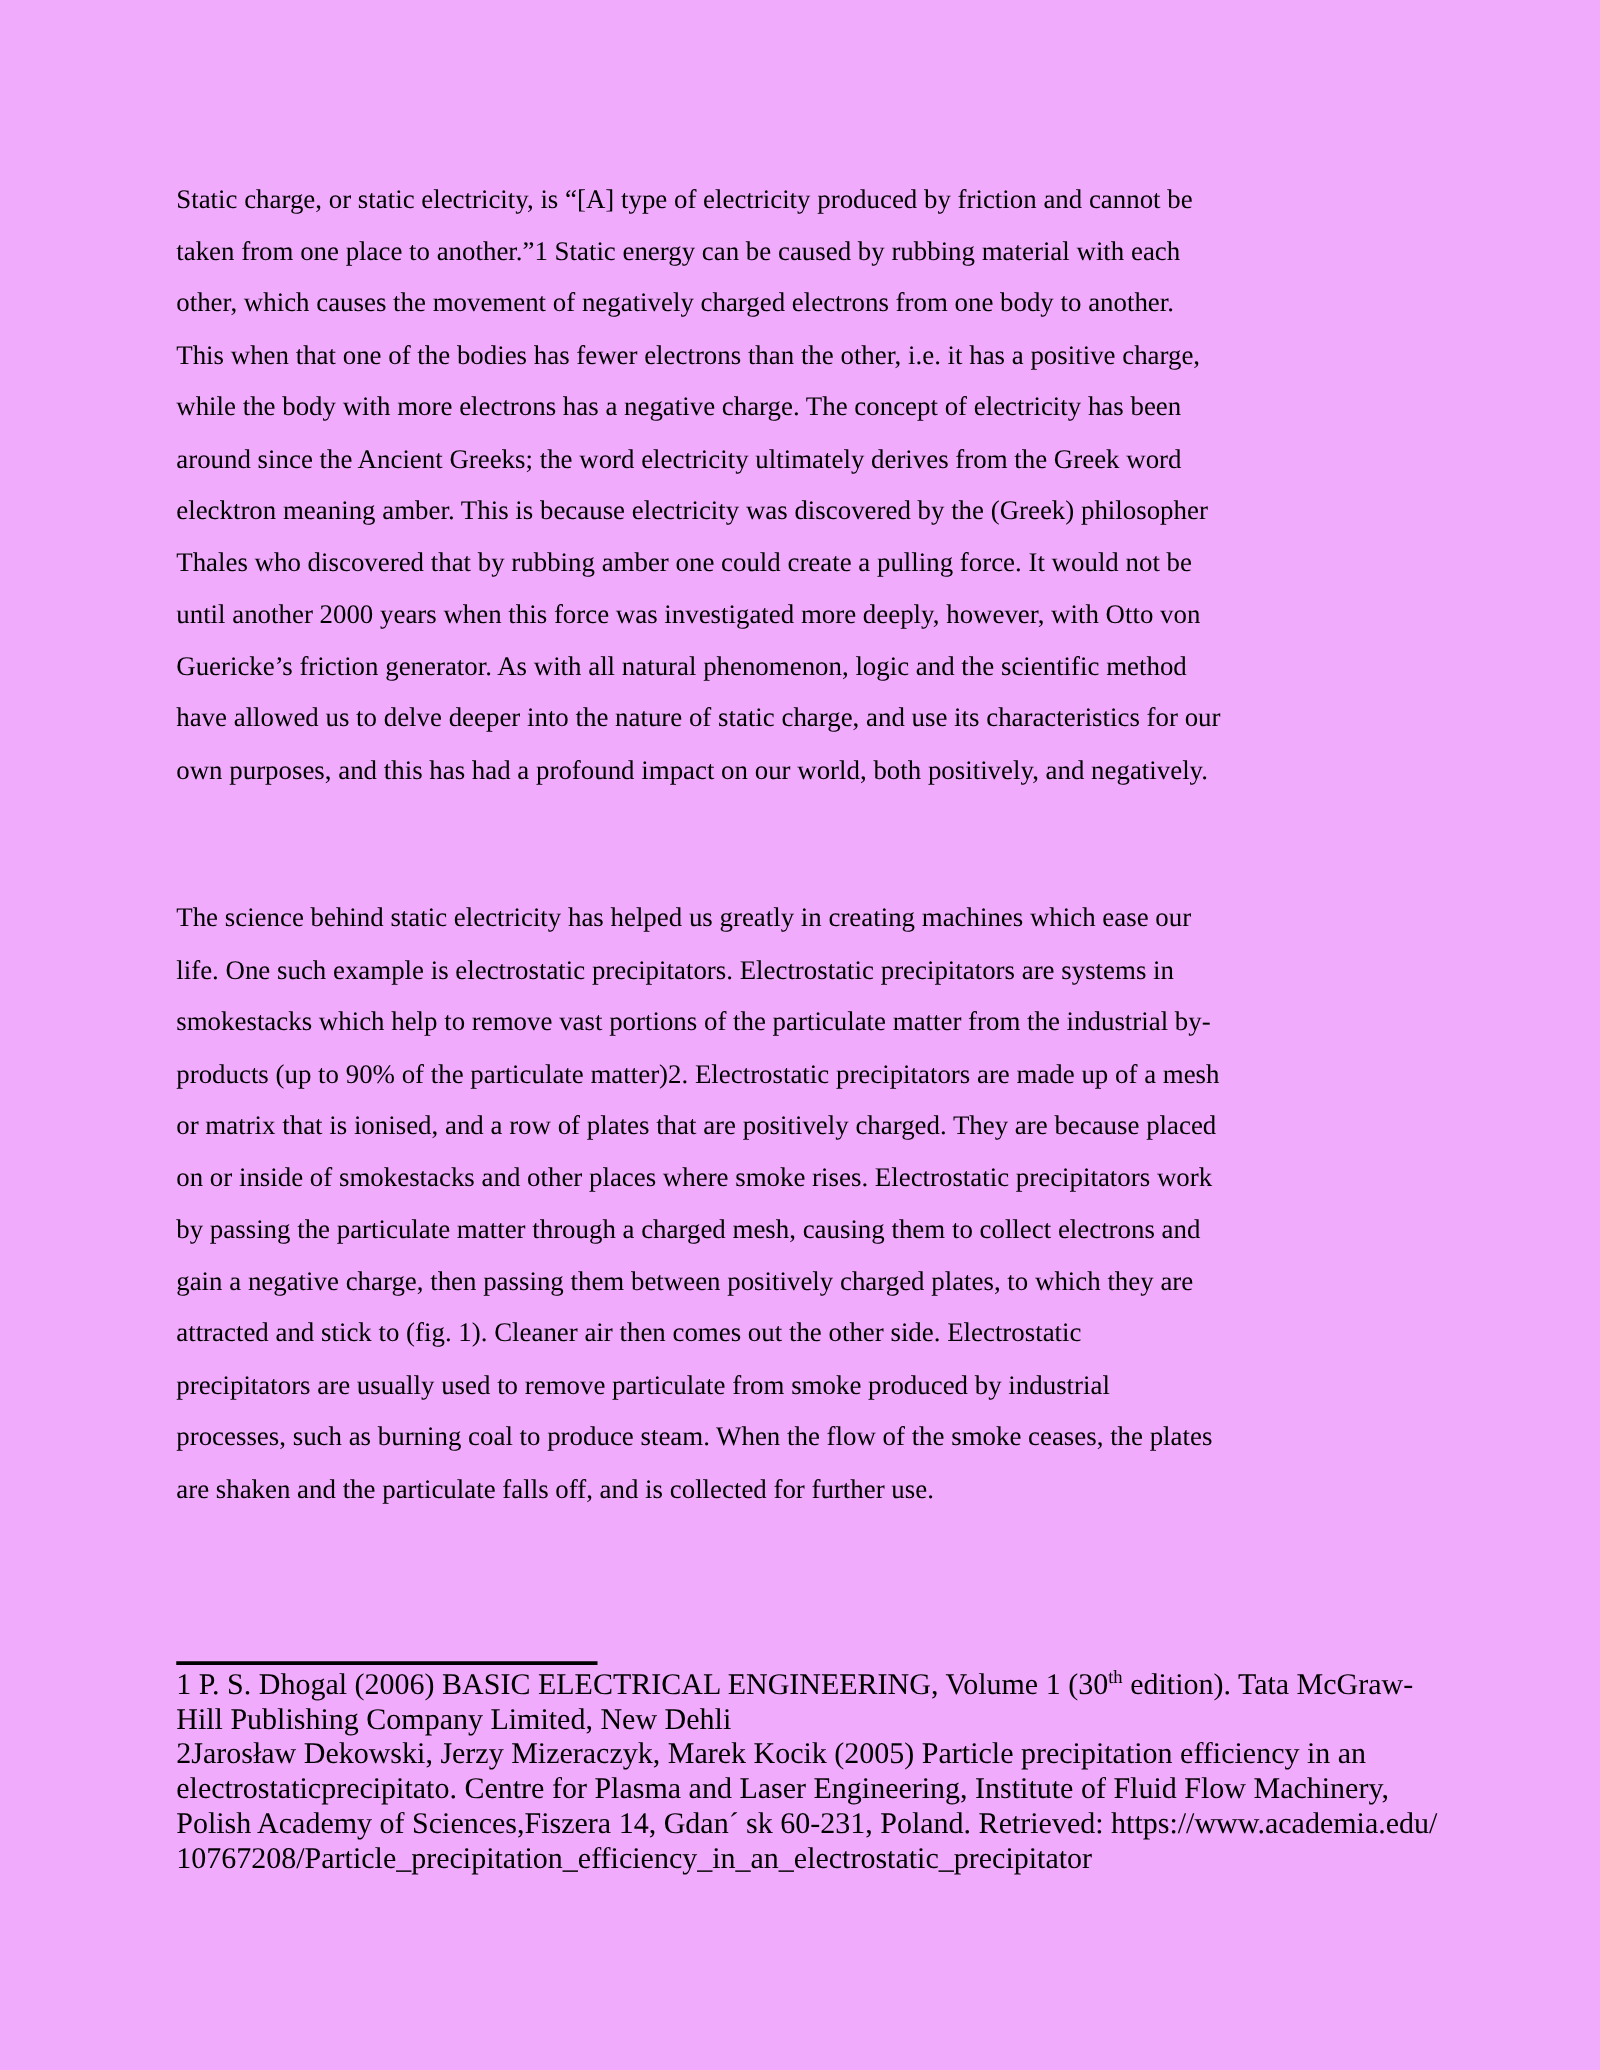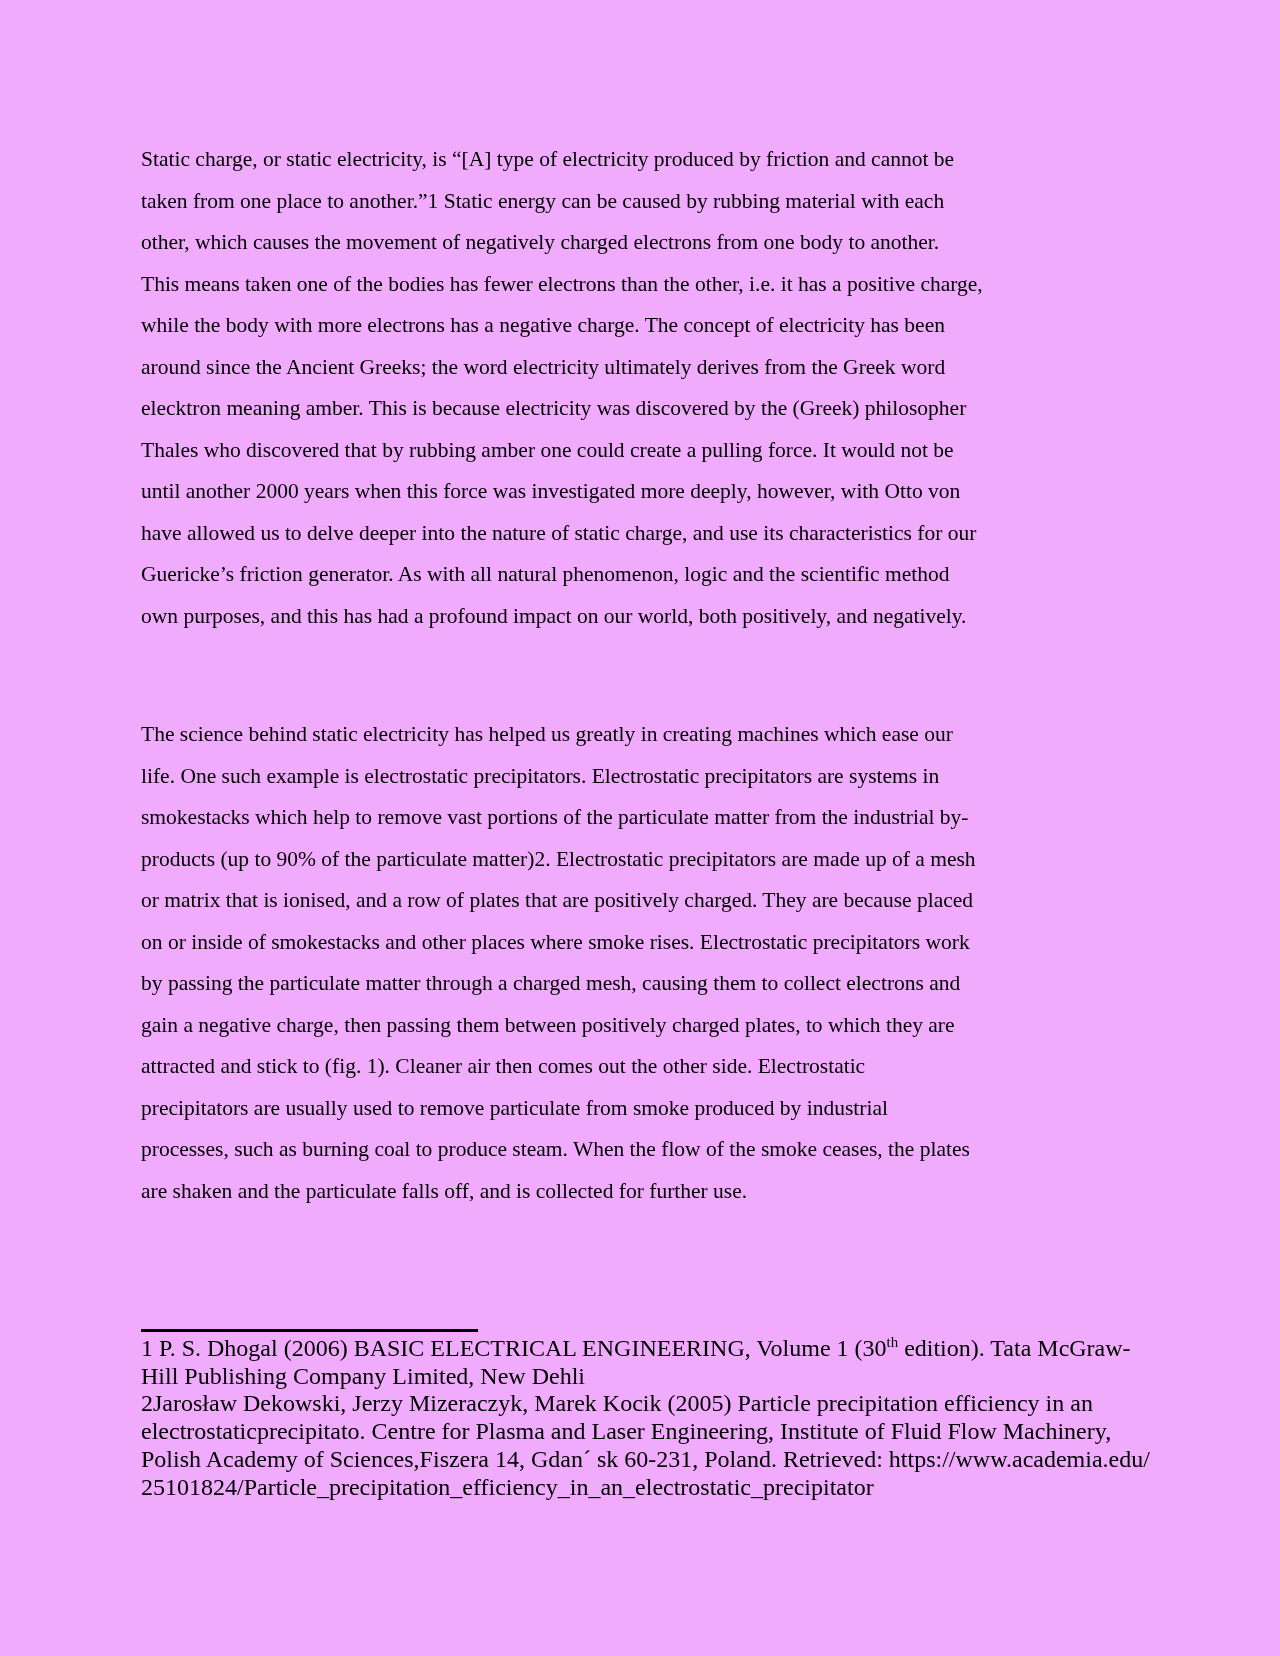--- a/index.html
+++ b/index.html
@@ -57,28 +57,28 @@
 </head>
 <body>
 
 <div class="page">
 
   <div class="body-text">
     <div class="para">
         <div class="line"><span>Static charge, or static electricity, is “[A] type of electricity produced by friction and cannot be</span></div>
         <div class="line"><span>taken from one place to another.”1 Static energy can be caused by rubbing material with each</span></div>
         <div class="line"><span>other, which causes the movement of negatively charged electrons from one body to another.</span></div>
-        <div class="line"><span>This means taken one of the bodies has fewer electrons than the other, i.e. it has a positive charge,</span></div>
+        <div class="line"><span>This when that one of the bodies has fewer electrons than the other, i.e. it has a positive charge,</span></div>
         <div class="line"><span>while the body with more electrons has a negative charge. The concept of electricity has been</span></div>
         <div class="line"><span>around since the Ancient Greeks; the word electricity ultimately derives from the Greek word</span></div>
         <div class="line"><span class="italic">elecktron</span><span> meaning amber. This is because electricity was discovered by the (Greek) philosopher</span></div>
         <div class="line"><span>Thales who discovered that by rubbing amber one could create a pulling force. It would not be</span></div>
         <div class="line"><span>until another 2000 years when this force was investigated more deeply, however, with Otto von</span></div>
+        <div class="line"><span>Guericke’s friction generator. As with all natural phenomenon, logic and the scientific method</span></div>
         <div class="line"><span>have allowed us to delve deeper into the nature of static charge, and use its characteristics for our</span></div>
-        <div class="line"><span>Guericke’s friction generator. As with all natural phenomenon, logic and the scientific method</span></div>
         <div class="line"><span>own purposes, and this has had a profound impact on our world, both positively, and negatively.</span></div>
       </div>
     <div class="para-gap"></div>
     <div class="para">
         <div class="line"><span>The science behind static electricity has helped us greatly in creating machines which ease our</span></div>
         <div class="line"><span>life. One such example is electrostatic precipitators. Electrostatic precipitators are systems in</span></div>
         <div class="line"><span>smokestacks which help to remove vast portions of the particulate matter from the industrial by-</span></div>
         <div class="line"><span>products (up to 90% of the particulate matter)2. Electrostatic precipitators are made up of a mesh</span></div>
         <div class="line"><span>or matrix that is ionised, and a row of plates that are positively charged. They are because placed</span></div>
         <div class="line"><span>on or inside of smokestacks and other places where smoke rises. Electrostatic precipitators work</span></div>
@@ -92,17 +92,17 @@
   </div>
 
   <div class="footnote-area">
     <div class="footnote-rule"></div>
     <div class="footnotes">
         <div class="line"><span>1 P. S. Dhogal (2006) BASIC ELECTRICAL ENGINEERING, Volume 1 (30</span><span class="sup">th</span><span> edition). Tata McGraw-</span></div>
         <div class="line"><span>Hill Publishing Company Limited, New Dehli</span></div>
         <div class="line"><span>2Jarosław Dekowski, Jerzy Mizeraczyk, Marek Kocik (2005) </span><span class="italic">Particle precipitation efficiency in an</span></div>
         <div class="line"><span class="italic">electrostaticprecipitato.</span><span> Centre for Plasma and Laser Engineering, Institute of Fluid Flow Machinery,</span></div>
         <div class="line"><span>Polish Academy of Sciences,Fiszera 14, Gdan´ sk 60-231, Poland. Retrieved: https://www.academia.edu/</span></div>
-        <div class="line"><span>25101824/Particle_precipitation_efficiency_in_an_electrostatic_precipitator</span></div>
+        <div class="line"><span>10767208/Particle_precipitation_efficiency_in_an_electrostatic_precipitator</span></div>
       </div>
   </div>
 
 </div>
 
 </body></html>

